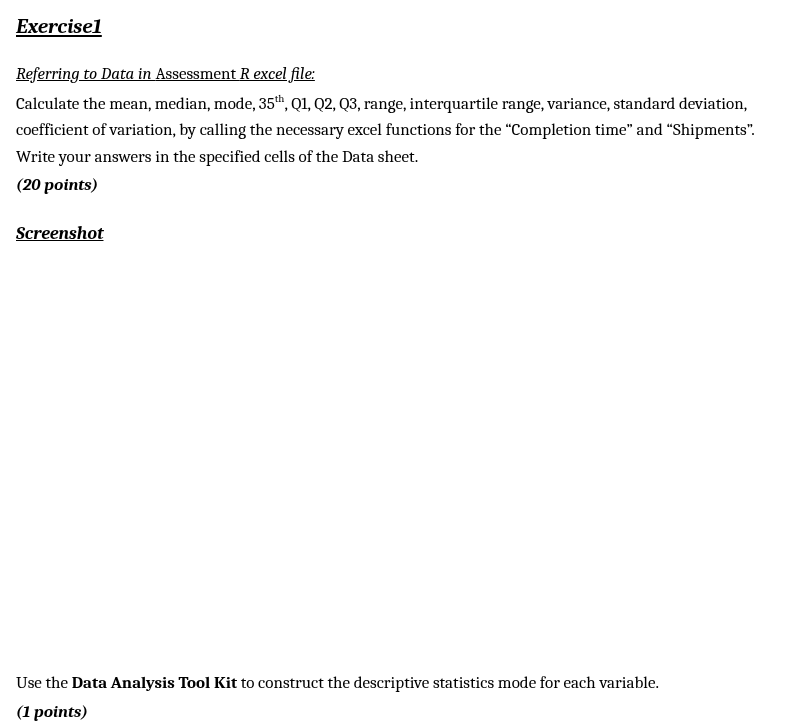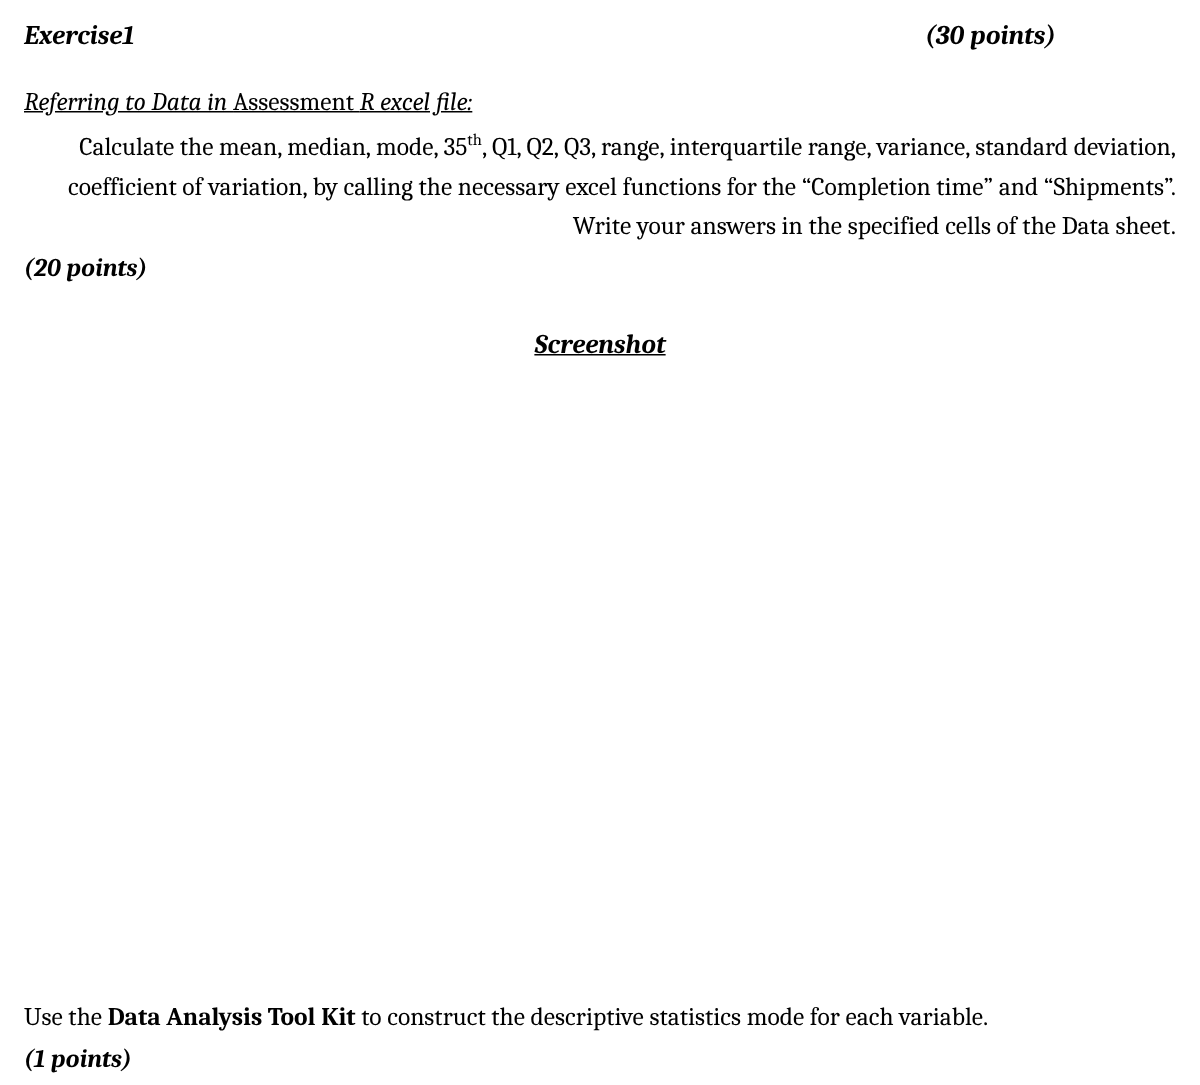--- a/index.html
+++ b/index.html
@@ -21,72 +21,70 @@
     .header-row {
       display: flex;
       justify-content: space-between;
       align-items: baseline;
       margin-bottom: 18px;
       padding-right: 80px;
     }
     .exercise-title {
       font-weight: bold;
       font-style: italic;
-      font-size: 18px;
+      text-decoration: underline;
+      font-size: 21px;
     }
     .points-badge {
       font-weight: bold;
       font-style: italic;
       font-size: 18px;
     }
     .intro-line {
       margin-bottom: 4px;
       text-decoration: underline;
     }
     .italic {
       font-style: italic;
     }
     .instructions {
       margin-bottom: 2px;
-      text-align: right;
     }
     .instructions sup {
       font-size: 11px;
       vertical-align: super;
       line-height: 0;
     }
     .sub-points {
       font-weight: bold;
       font-style: italic;
       margin-bottom: 22px;
     }
     .screenshot-heading {
       font-weight: bold;
       font-style: italic;
       text-decoration: underline;
       font-size: 18px;
       margin-bottom: 6px;
-      text-align: center;
     }
     .screenshot-space {
       height: 416px;
     }
     .part2 {
       margin-bottom: 2px;
     }
     .bold {
       font-weight: bold;
     }
   </style>
 </head>
 <body>
 
 <div class="header-row">
   <span class="exercise-title">Exercise1</span>
-  <span class="points-badge">(30 points)</span>
 </div>
 
 <div class="intro-line">
   <span class="italic">Referring to Data in </span><span>Assessment </span><span class="italic">R excel file:</span>
 </div>
 
 <div class="instructions">
   <span> Calculate the mean, median, mode, 35</span><sup>th</sup><span>, Q1, Q2, Q3, range, interquartile range, variance, standard deviation, coefficient of variation, by calling the necessary excel functions for the “Completion time” and “Shipments”. Write your answers in the specified cells of the Data sheet.</span>
 </div>
 

